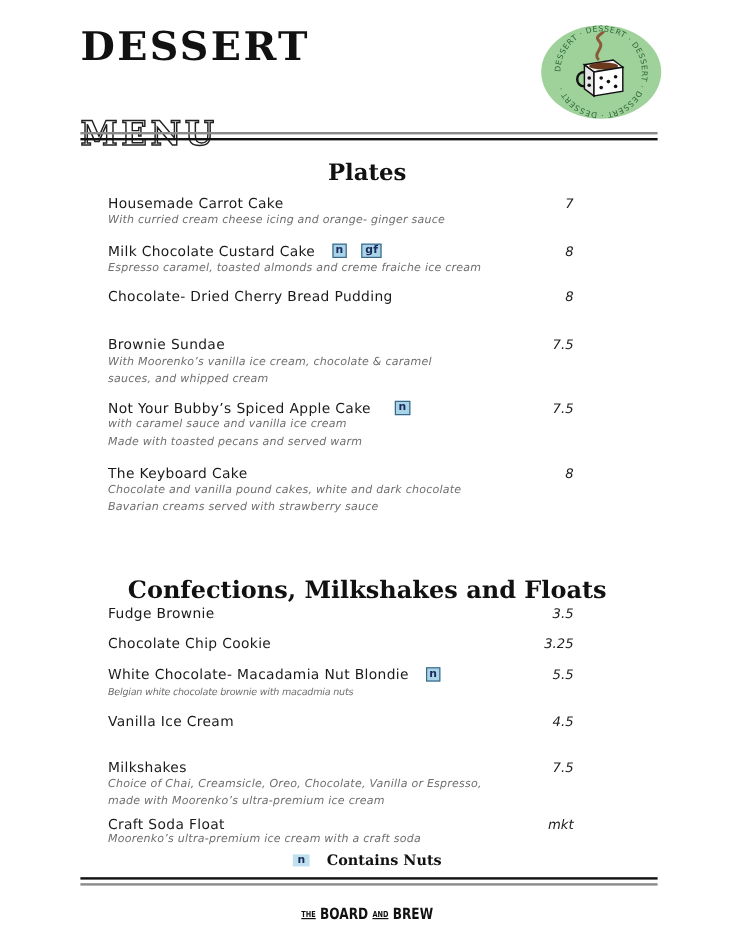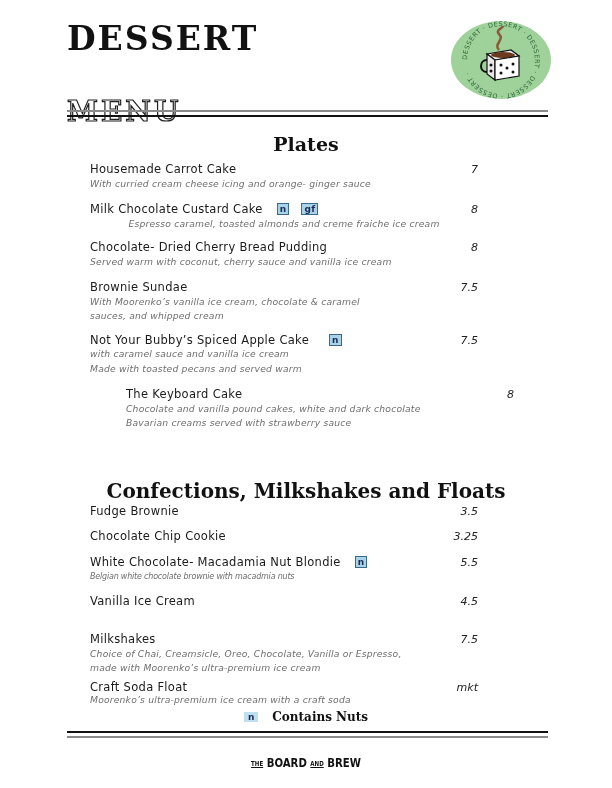--- a/index.html
+++ b/index.html
@@ -67,38 +67,37 @@
 <div class="section-title" style="top:133px; font-size:19px;">Plates</div>
 
 <div class="item" style="top:162px;">
   <div class="item-row">
     <span class="item-name">Housemade Carrot Cake</span>
     <span class="item-price">7</span>
   </div>
   <div class="item-desc">With curried cream cheese icing and orange- ginger sauce</div>
 </div>
 
-<div class="item" style="top:202px;text-align:center;">
+<div class="item" style="top:202px;">
   <div class="item-row">
     <span class="item-name">
       <span>Milk Chocolate Custard Cake</span>
       <span class="badge first">n</span>
       <span class="badge">gf</span>
     </span>
     <span class="item-price">8</span>
   </div>
   <div class="item-desc">Espresso caramel, toasted almonds and creme fraiche ice cream</div>
 </div>
 
 <div class="item" style="top:240px;">
   <div class="item-row">
     <span class="item-name">Chocolate- Dried Cherry Bread Pudding</span>
     <span class="item-price">8</span>
   </div>
-  <div class="item-desc">Served warm with coconut, cherry sauce and vanilla ice cream</div>
 </div>
 
 <div class="item" style="top:280px;">
   <div class="item-row">
     <span class="item-name">Brownie Sundae</span>
     <span class="item-price">7.5</span>
   </div>
   <div class="item-desc">With Moorenko’s vanilla ice cream, chocolate &amp; caramel</div>
   <div class="item-desc" style="margin-top:0;">sauces, and whipped cream</div>
 </div>
@@ -108,21 +107,21 @@
     <span class="item-name">
       <span>Not Your Bubby’s Spiced Apple Cake</span>
       <span class="badge first" style="margin-left:20px;">n</span>
     </span>
     <span class="item-price">7.5</span>
   </div>
   <div class="item-desc" style="margin-top:0;">with caramel sauce and vanilla ice cream</div>
   <div class="item-desc">Made with toasted pecans and served warm</div>
 </div>
 
-<div class="item" style="top:387px;margin-left:36px;">
+<div class="item" style="top:387px;">
   <div class="item-row">
     <span class="item-name">The Keyboard Cake</span>
     <span class="item-price">8</span>
   </div>
   <div class="item-desc">Chocolate and vanilla pound cakes, white and dark chocolate</div>
   <div class="item-desc" style="margin-top:0;">Bavarian creams served with strawberry sauce</div>
 </div>
 
 <div class="section-title" style="top:479px; font-size:20px;">Confections, Milkshakes and Floats</div>
 

